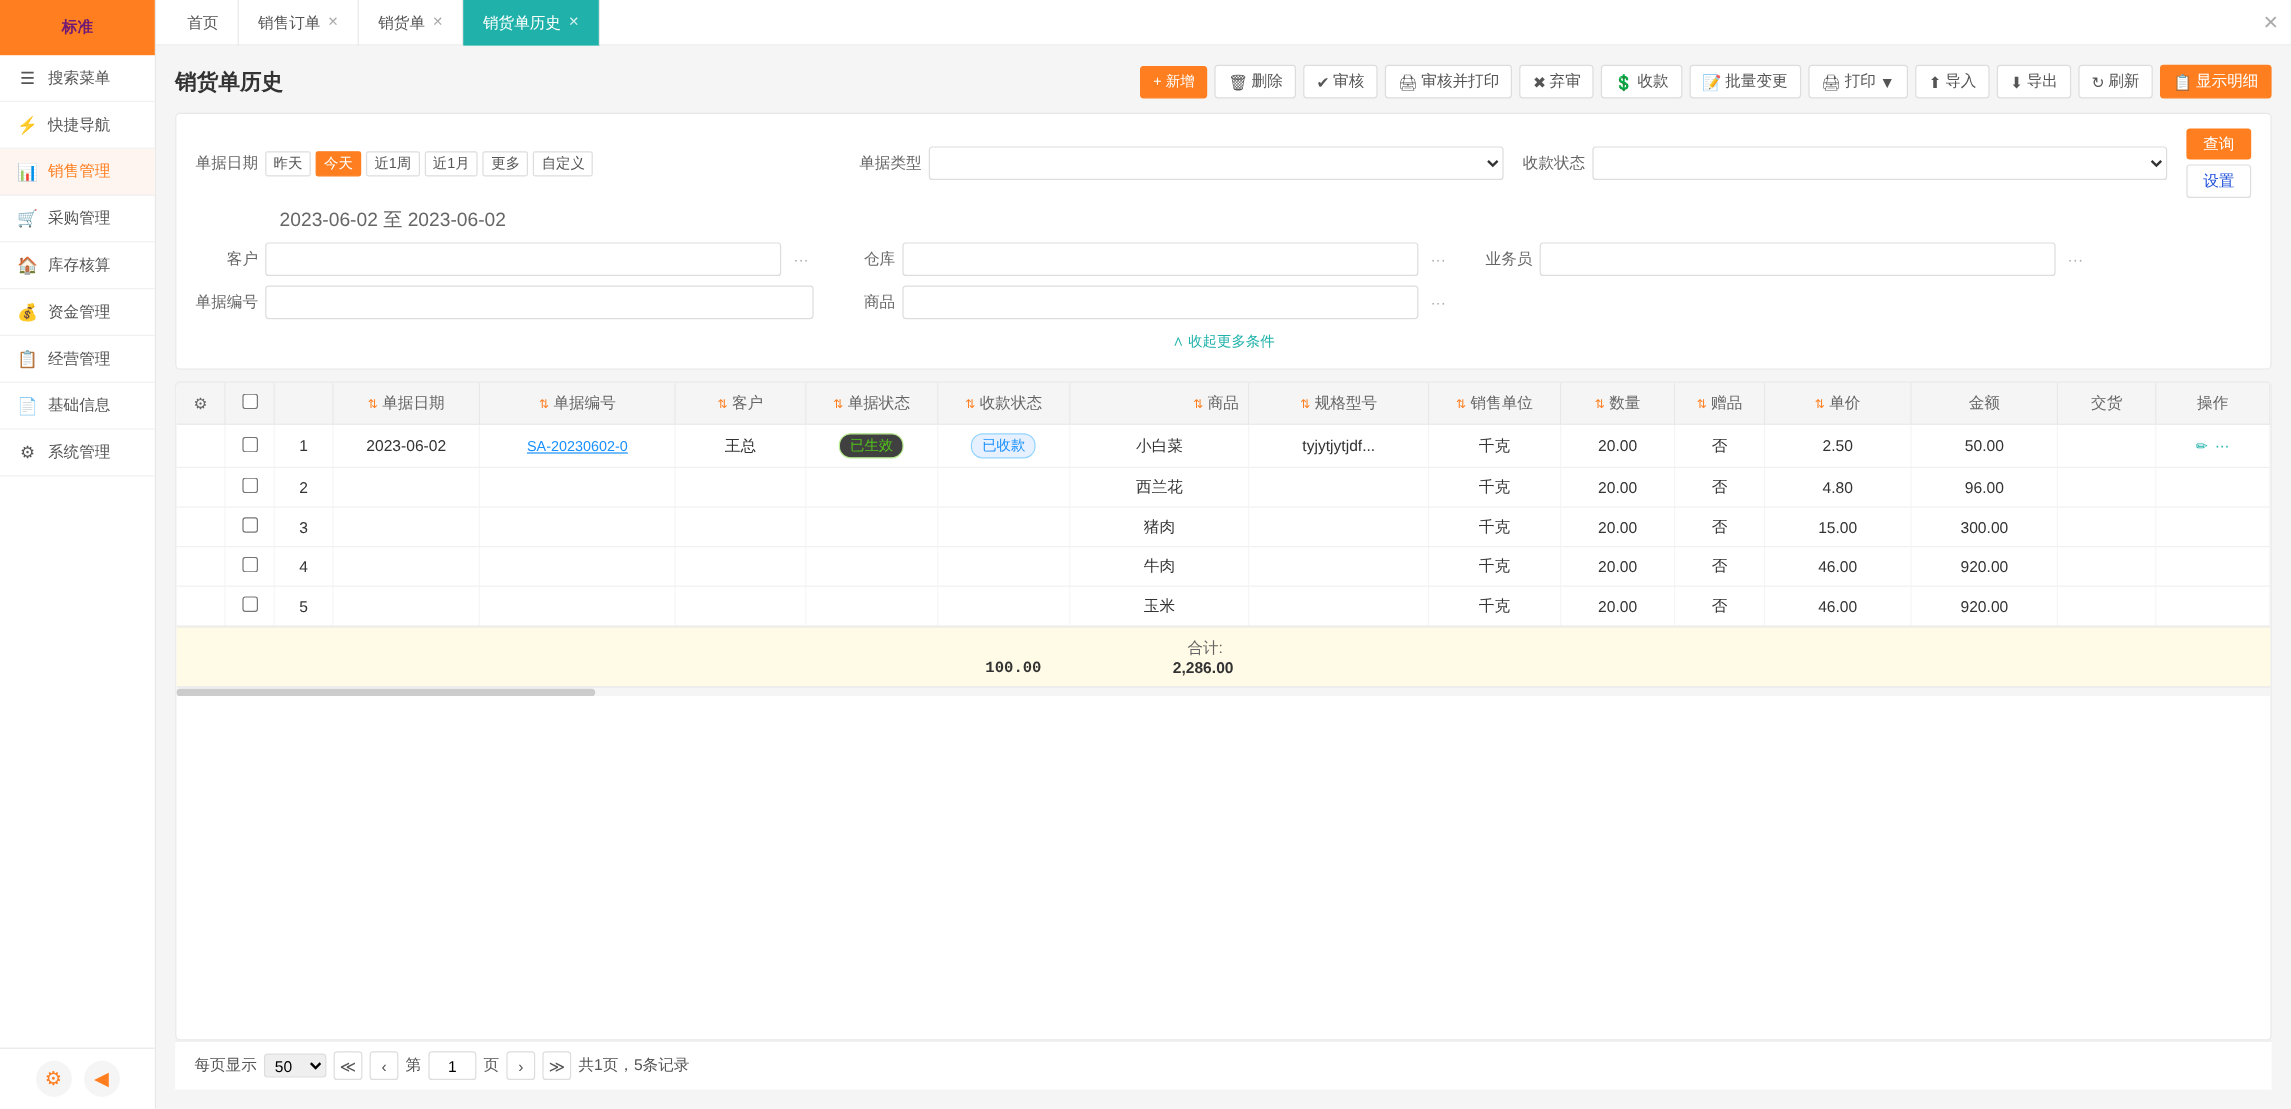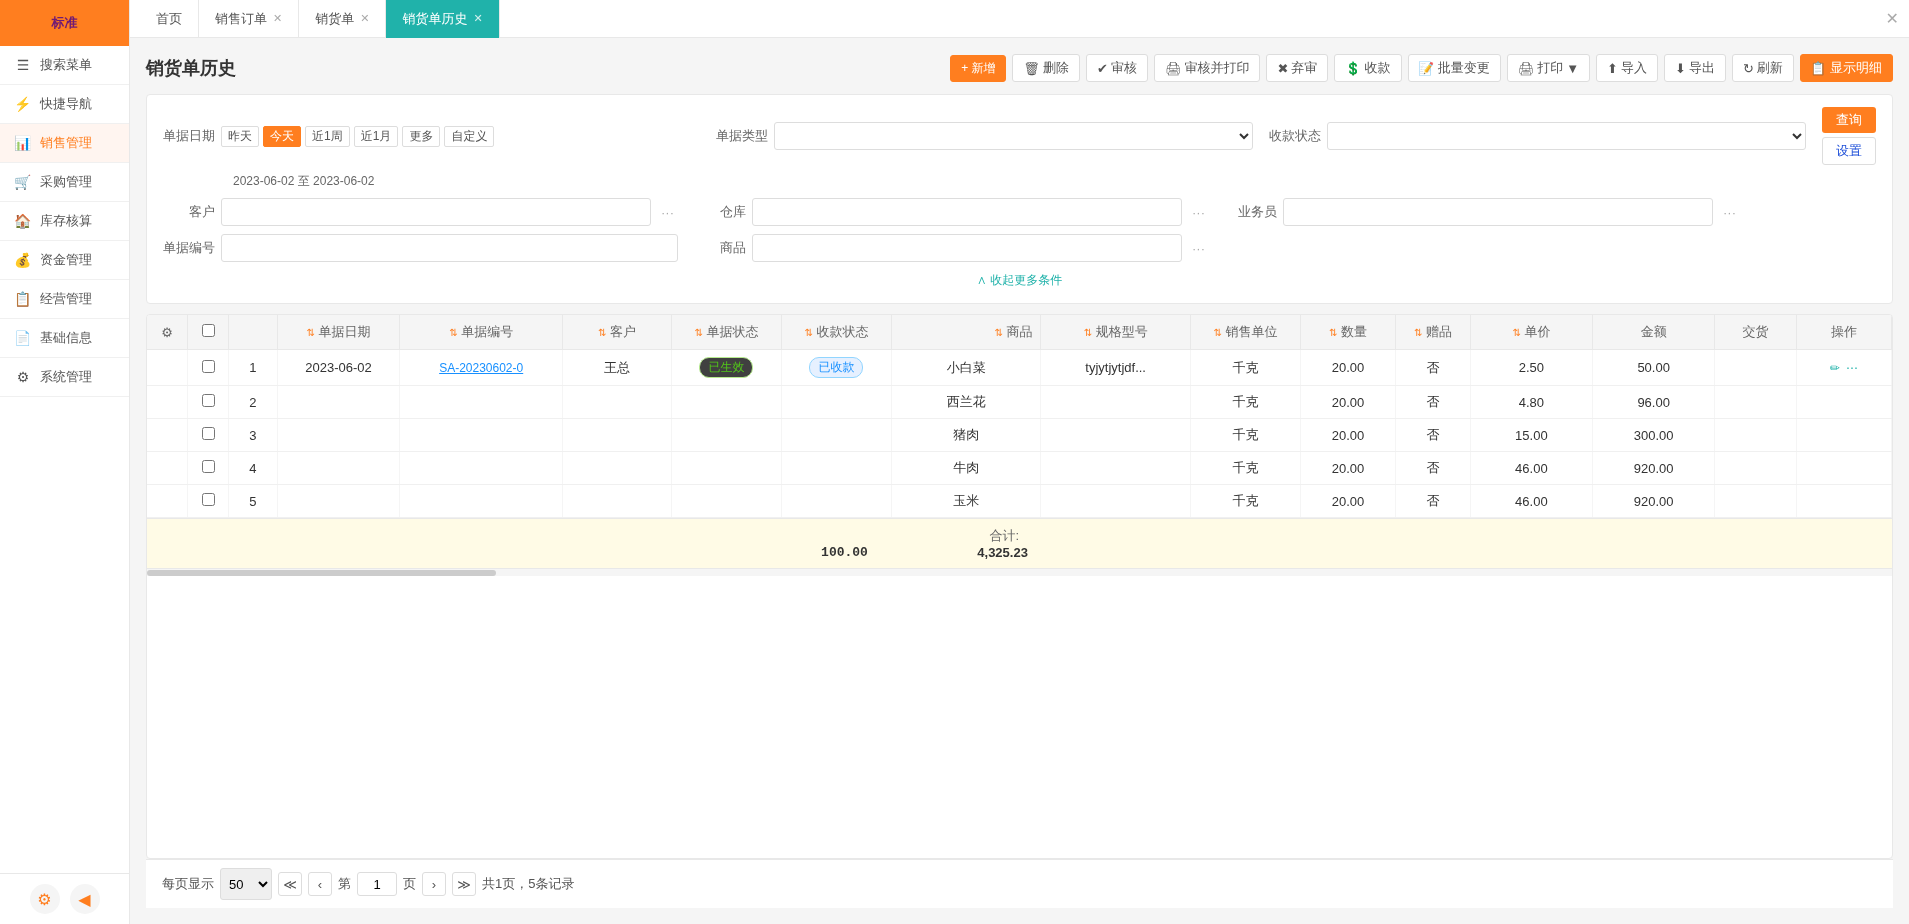--- a/index.html
+++ b/index.html
@@ -209,21 +209,21 @@
       color: #555;
       font-size: 12px;
       background: #fff;
     }
     .date-quick-btn.active {
       background: #ff7e1f;
       color: #fff;
       border-color: #ff7e1f;
     }
     .date-range {
-      font-size: 12px;
+      font-size: 16px;
       color: #666;
       margin-top: 2px;
     }
     .collapse-btn {
       text-align: center;
       color: #20b2aa;
       cursor: pointer;
       font-size: 12px;
       padding: 2px 0;
       margin-top: 2px;
@@ -325,21 +325,21 @@
       background: #fff;
       border-radius: 3px;
       display: flex;
       align-items: center;
       justify-content: center;
       cursor: pointer;
       color: #555;
     }
     .page-btn:disabled { color: #ccc; cursor: default; }
     .page-select {
-      height: 32px;
+      height: 20px;
       border: 1px solid #ddd;
       border-radius: 3px;
       padding: 0 4px;
     }
     .page-input {
       width: 40px;
       height: 24px;
       border: 1px solid #ddd;
       border-radius: 3px;
       text-align: center;
@@ -732,21 +732,21 @@
               <td></td>
               <td></td>
             </tr>
           </tbody>
       </table>
 
       <div class="table-footer">
         <span class="footer-label">合计:</span>
         <div class="footer-values">
           <span style="flex:1;text-align:right;padding-right:20px;color:#333;font-weight:bold;font-family:Liberation Mono, monospace;">100.00</span>
-          <span style="min-width:200px;text-align:right;padding-right:60px;color:#333;font-weight:bold;">4,325.23</span>
+          <span style="min-width:200px;text-align:right;padding-right:60px;color:#333;font-weight:bold;">2,286.00</span>
           <span style="width:130px;"></span>
         </div>
       </div>
 
       <div class="scrollbar-row">
         <div class="scrollbar-thumb"></div>
       </div>
     </div>
 
     <div class="pagination">

